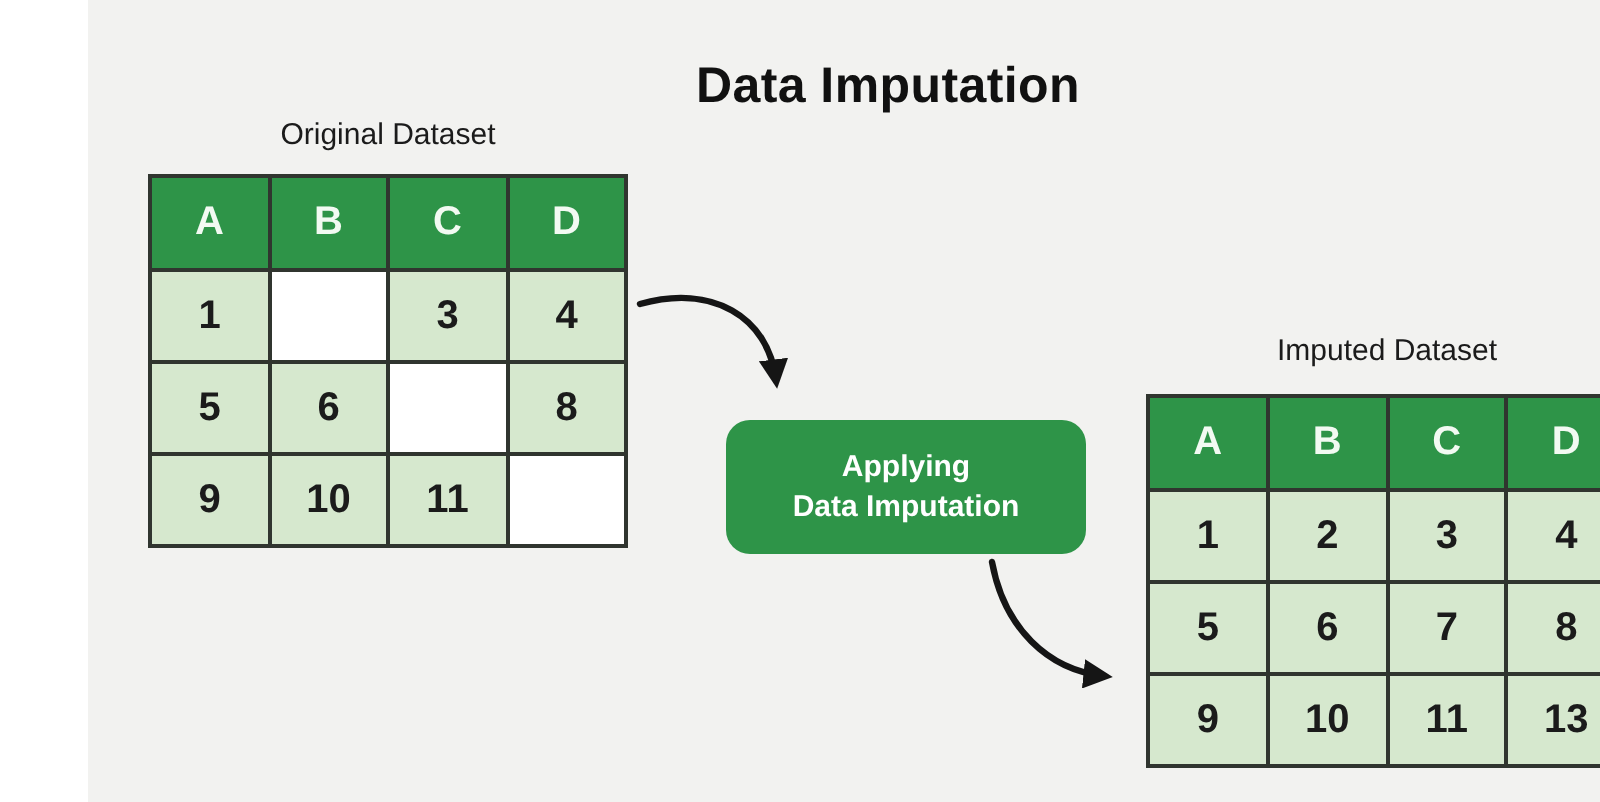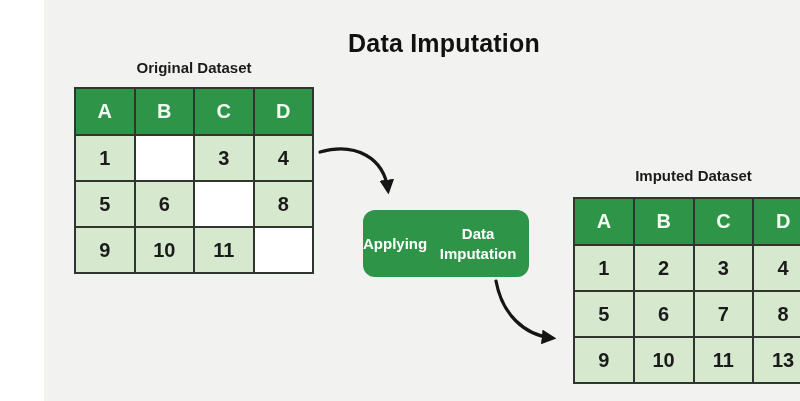--- a/index.html
+++ b/index.html
@@ -32,21 +32,21 @@
     text-align: center;
     font-size: 25px;
     font-weight: 700;
     color: #111111;
     letter-spacing: 0.2px;
   }
   .table-label {
     position: absolute;
     text-align: center;
     font-size: 15px;
-    font-weight: 700;
+    font-weight: 400;
     color: var(--text-dark);
   }
   .label-original { left: 30px; width: 240px; top: 59px; }
   .label-imputed  { left: 529px; width: 241px; top: 167px; text-align: center; }
   table {
     position: absolute;
     border-collapse: collapse;
     table-layout: fixed;
   }
   #original-table { left: 30px; top: 87px; width: 240px; height: 187px; }
@@ -68,26 +68,26 @@
     background: var(--cell-green);
     color: var(--text-dark);
     font-size: 20px;
     height: 46px;
   }
   td.empty { background: var(--empty-cell); }
   .process-box {
     position: absolute;
     left: 319px;
     top: 210px;
-    width: 166px;
+    width: 180px;
     height: 67px;
     background: var(--button-green);
     border-radius: 12px;
     display: flex;
-    flex-direction: row;
+    flex-direction: column;
     align-items: center;
     justify-content: center;
     color: var(--button-text);
     font-size: 15px;
     font-weight: 700;
     line-height: 1.3;
     text-align: center;
   }
   .arrow-svg { position: absolute; overflow: visible; }
   #arrow-1 { left: 272px; top: 138px; }

